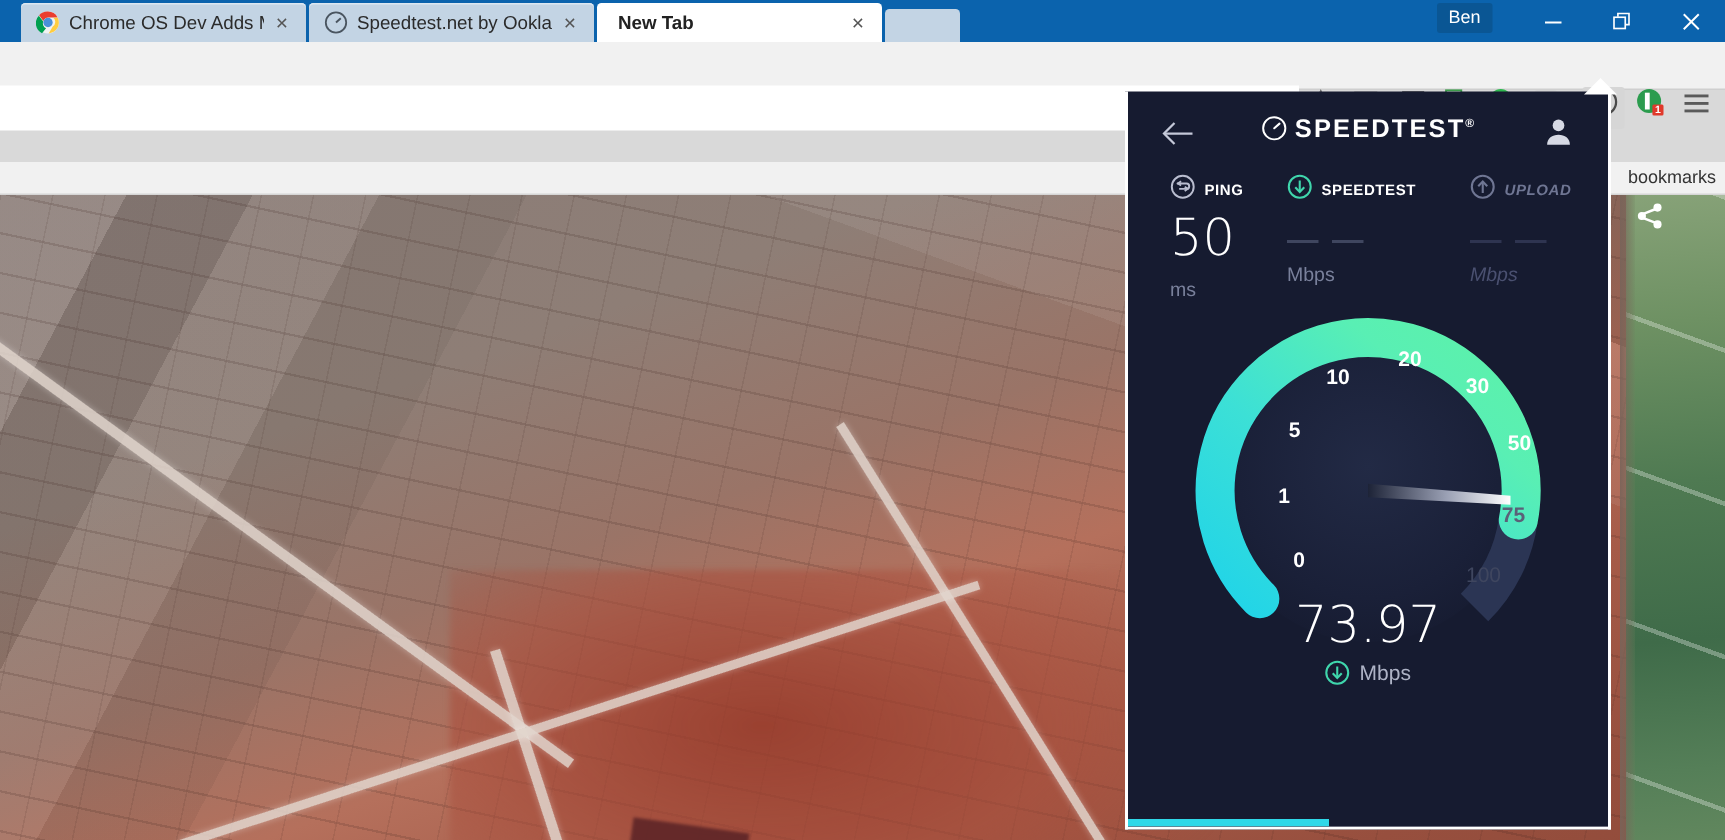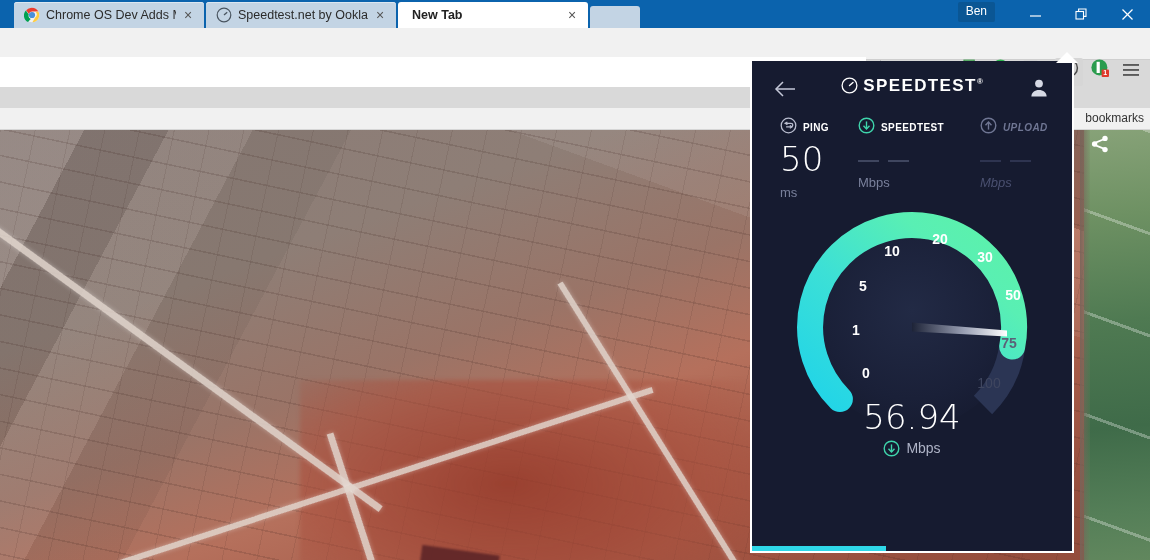--- a/index.html
+++ b/index.html
@@ -487,21 +487,21 @@
           <text x="232" y="104" text-anchor="middle">50</text>
           <text x="228" y="152" text-anchor="middle" fill="#5b6078">75</text>
           <text x="208" y="192" text-anchor="middle" fill="#3f465f" font-weight="normal">100</text>
         </g>
 
         <g>
           <polygon points="131,126.5 131,135.5 226,140.5 226,134.5" fill="url(#needlegrad)"></polygon>
         </g>
       </svg>
 
-      <div class="gauge-num">56.94</div>
+      <div class="gauge-num">73.97</div>
       <div class="gauge-unit">
         <span class="gu-ico">
           <svg width="17" height="17" viewBox="0 0 17 17">
             <circle cx="8.5" cy="8.5" r="7.3" fill="none" stroke="#3fd6ac" stroke-width="1.4"></circle>
             <line x1="8.5" y1="4.4" x2="8.5" y2="11.6" stroke="#3fd6ac" stroke-width="1.4"></line>
             <polyline points="5.5,8.8 8.5,12 11.5,8.8" fill="none" stroke="#3fd6ac" stroke-width="1.4"></polyline>
           </svg>
         </span><span>Mbps</span>
       </div>
     </div>

